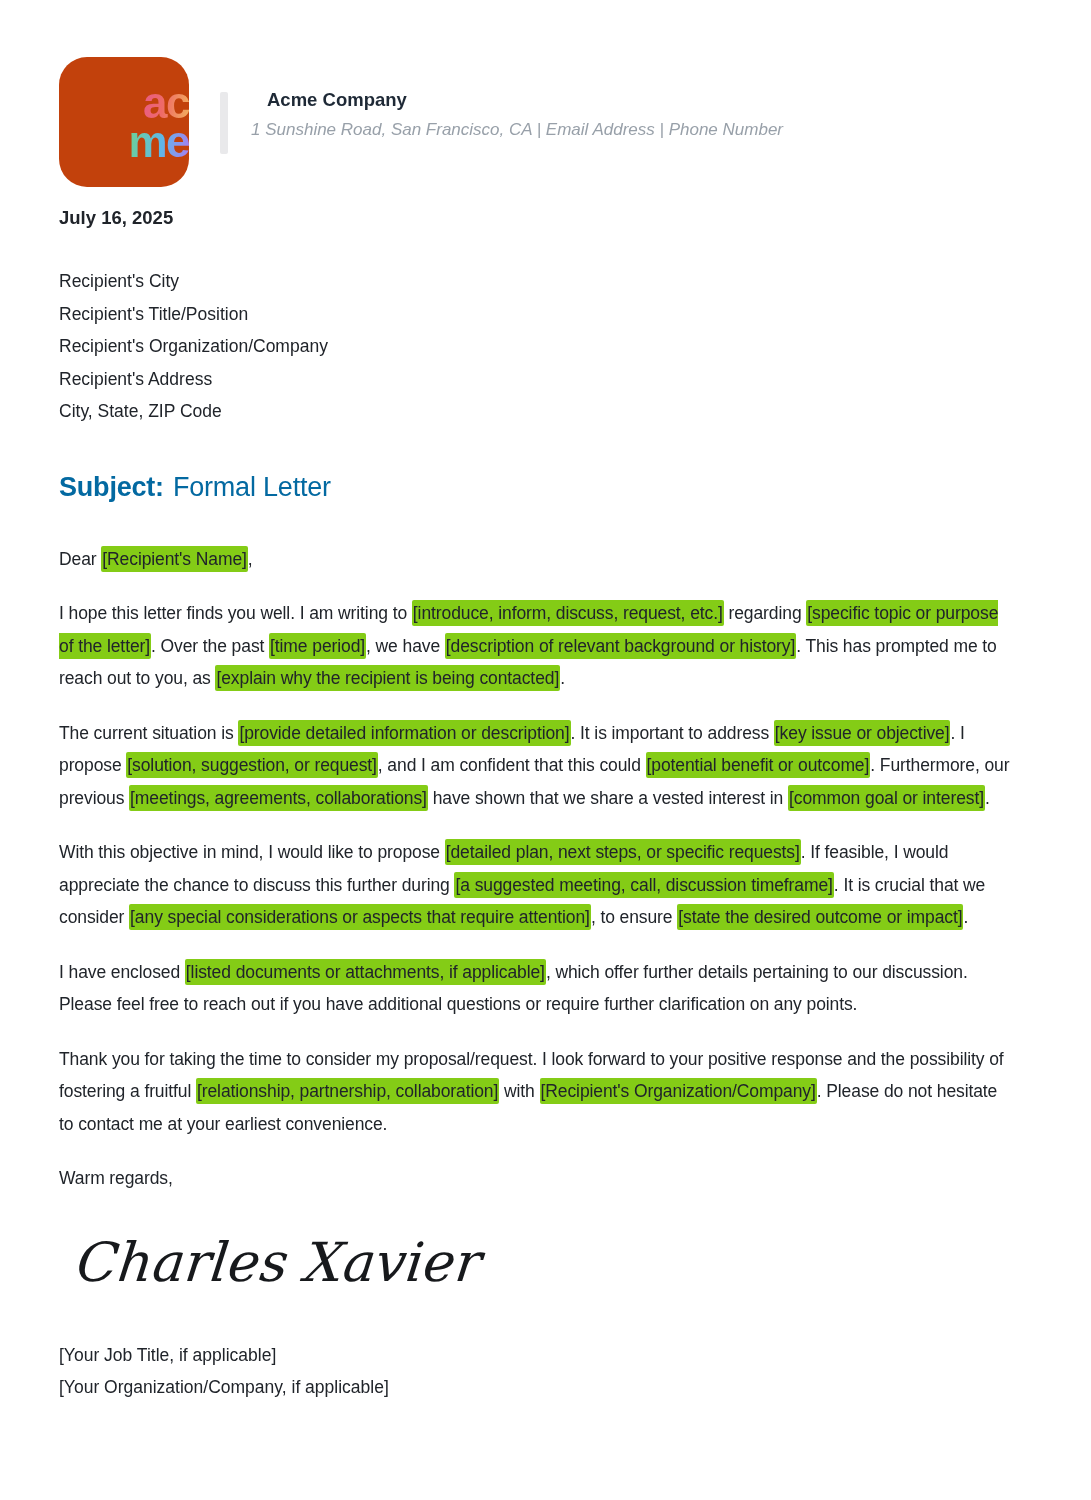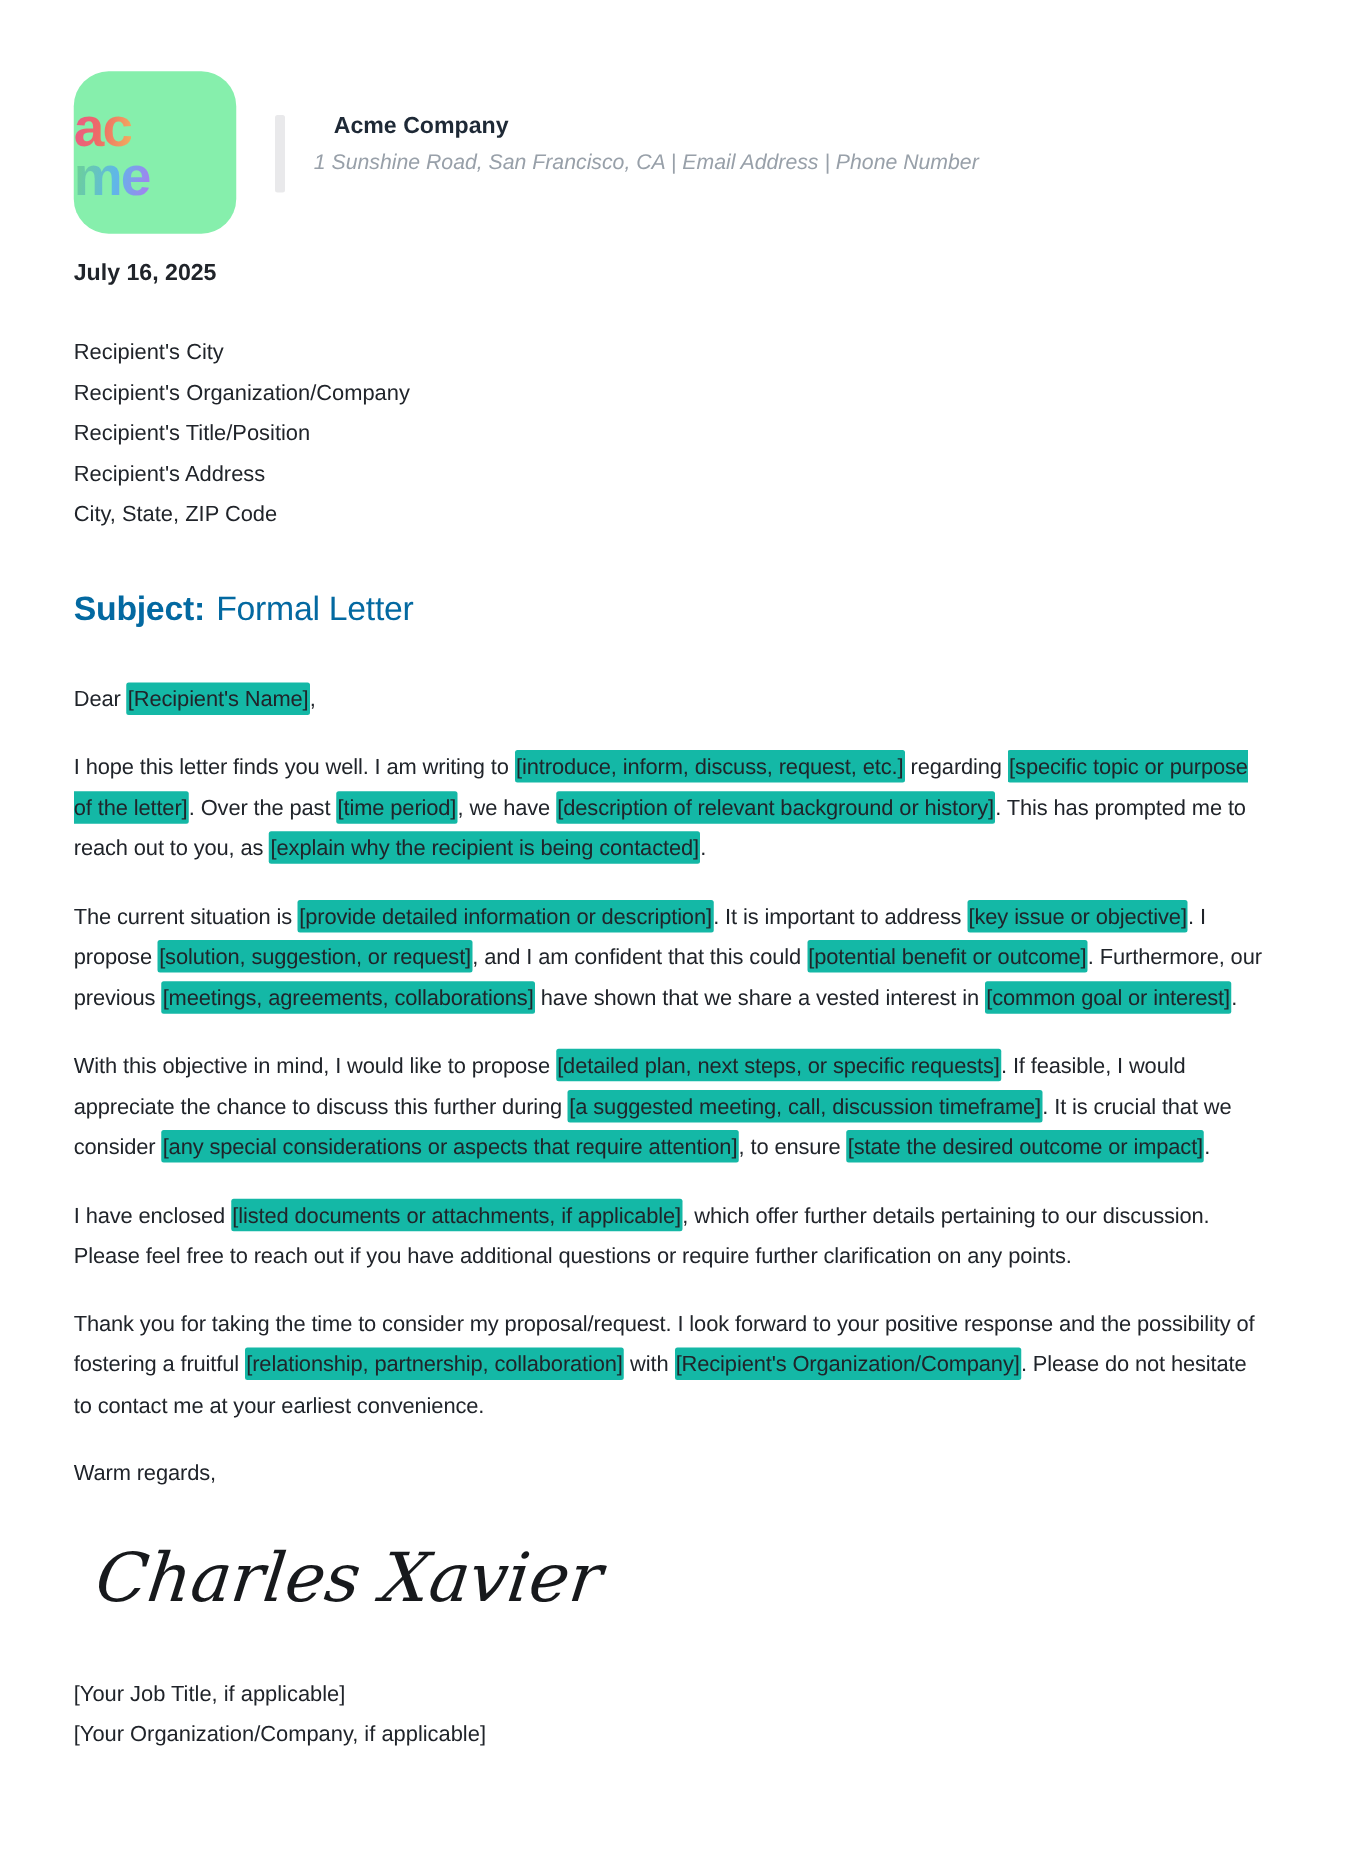--- a/index.html
+++ b/index.html
@@ -10,24 +10,24 @@
     padding:57px 77px 0 59px;
     background:#ffffff;
     font-family:"Liberation Sans", sans-serif;
     color:#20242a;
     overflow:hidden;
   }
   
   .header { display:flex; align-items:flex-start; }
   .logo {
     width:130px; height:130px;
-    background:#86efac;
+    background:#c2410c;
     border-radius:28px;
     display:flex; flex-direction:column;
-    align-items:flex-start; justify-content:center;
+    align-items:flex-end; justify-content:center;
     flex:0 0 auto;
   }
   .logo-line {
     font-weight:bold; font-size:44px; line-height:39px;
     letter-spacing:-1.5px;
     -webkit-background-clip:text; background-clip:text;
     color:transparent;
   }
   .logo-l1 { background-image:linear-gradient(100deg,#e85a8a 0%,#ee6a67 45%,#f2b05e 100%); -webkit-background-clip:text; }
   .logo-l2 { background-image:linear-gradient(100deg,#6ed38d 0%,#5fb7e8 55%,#a97df0 100%); -webkit-background-clip:text; }
@@ -40,21 +40,21 @@
   .header-text { margin-left:23px; padding-top:32px; }
   .company-name { font-size:18.5px; font-weight:bold; color:#1e2936;margin-left:16px; }
   .company-meta { margin-top:9px; font-size:17px; font-style:italic; color:#98a0a9; }
   
   .date { margin-top:20px; font-weight:bold; font-size:18.5px; }
   .recipient { margin-top:36px; font-size:17.5px; line-height:32.5px; }
   .subject { margin:44px 0 0; font-size:27px; color:#0369a1; font-weight:bold; letter-spacing:-0.2px; }
   .subject-value { font-weight:normal; margin-left:9px; }
   p.body { margin:22px 0 0; font-size:17.5px; line-height:32.5px; letter-spacing:-0.1px; }
   p.salutation { margin-top:40px; }
-  .hl { background:#14b8a6; padding:3px 1px; border-radius:2px; }
+  .hl { background:#84cc16; padding:3px 1px; border-radius:2px; }
   .closing { margin-top:22px; }
   .signature {
     margin-top:18px; padding-left:12px;
     font-family:"DejaVu Serif", serif;
     font-style:italic; font-size:54px; line-height:100px;
     color:#17191c;
     transform:skewX(-7deg); transform-origin:left bottom;
     white-space:nowrap;
   }
   .footer-line { margin:0; font-size:17.5px; line-height:32.5px; }
@@ -74,22 +74,22 @@
     <div class="header-text">
       <div class="company-name">Acme Company</div>
       <div class="company-meta">1 Sunshine Road, San Francisco, CA | Email Address | Phone Number</div>
     </div>
   </div>
 
   <div class="date">July 16, 2025</div>
 
   <div class="recipient">
     <div>Recipient's City</div>
+    <div>Recipient's Title/Position</div>
     <div>Recipient's Organization/Company</div>
-    <div>Recipient's Title/Position</div>
     <div>Recipient's Address</div>
     <div>City, State, ZIP Code</div>
   </div>
 
   <h1 class="subject">
     <span class="subject-label">Subject:</span><span class="subject-value">Formal Letter</span>
   </h1>
 
   <p class="body salutation"><span>Dear </span><span class="hl">[Recipient's Name]</span><span>,</span></p>
   <p class="body"><span>I hope this letter finds you well. I am writing to </span><span class="hl">[introduce, inform, discuss, request, etc.]</span><span> regarding </span><span class="hl">[specific topic or purpose of the letter]</span><span>. Over the past </span><span class="hl">[time period]</span><span>, we have </span><span class="hl">[description of relevant background or history]</span><span>. This has prompted me to reach out to you, as </span><span class="hl">[explain why the recipient is being contacted]</span><span>.</span></p>

